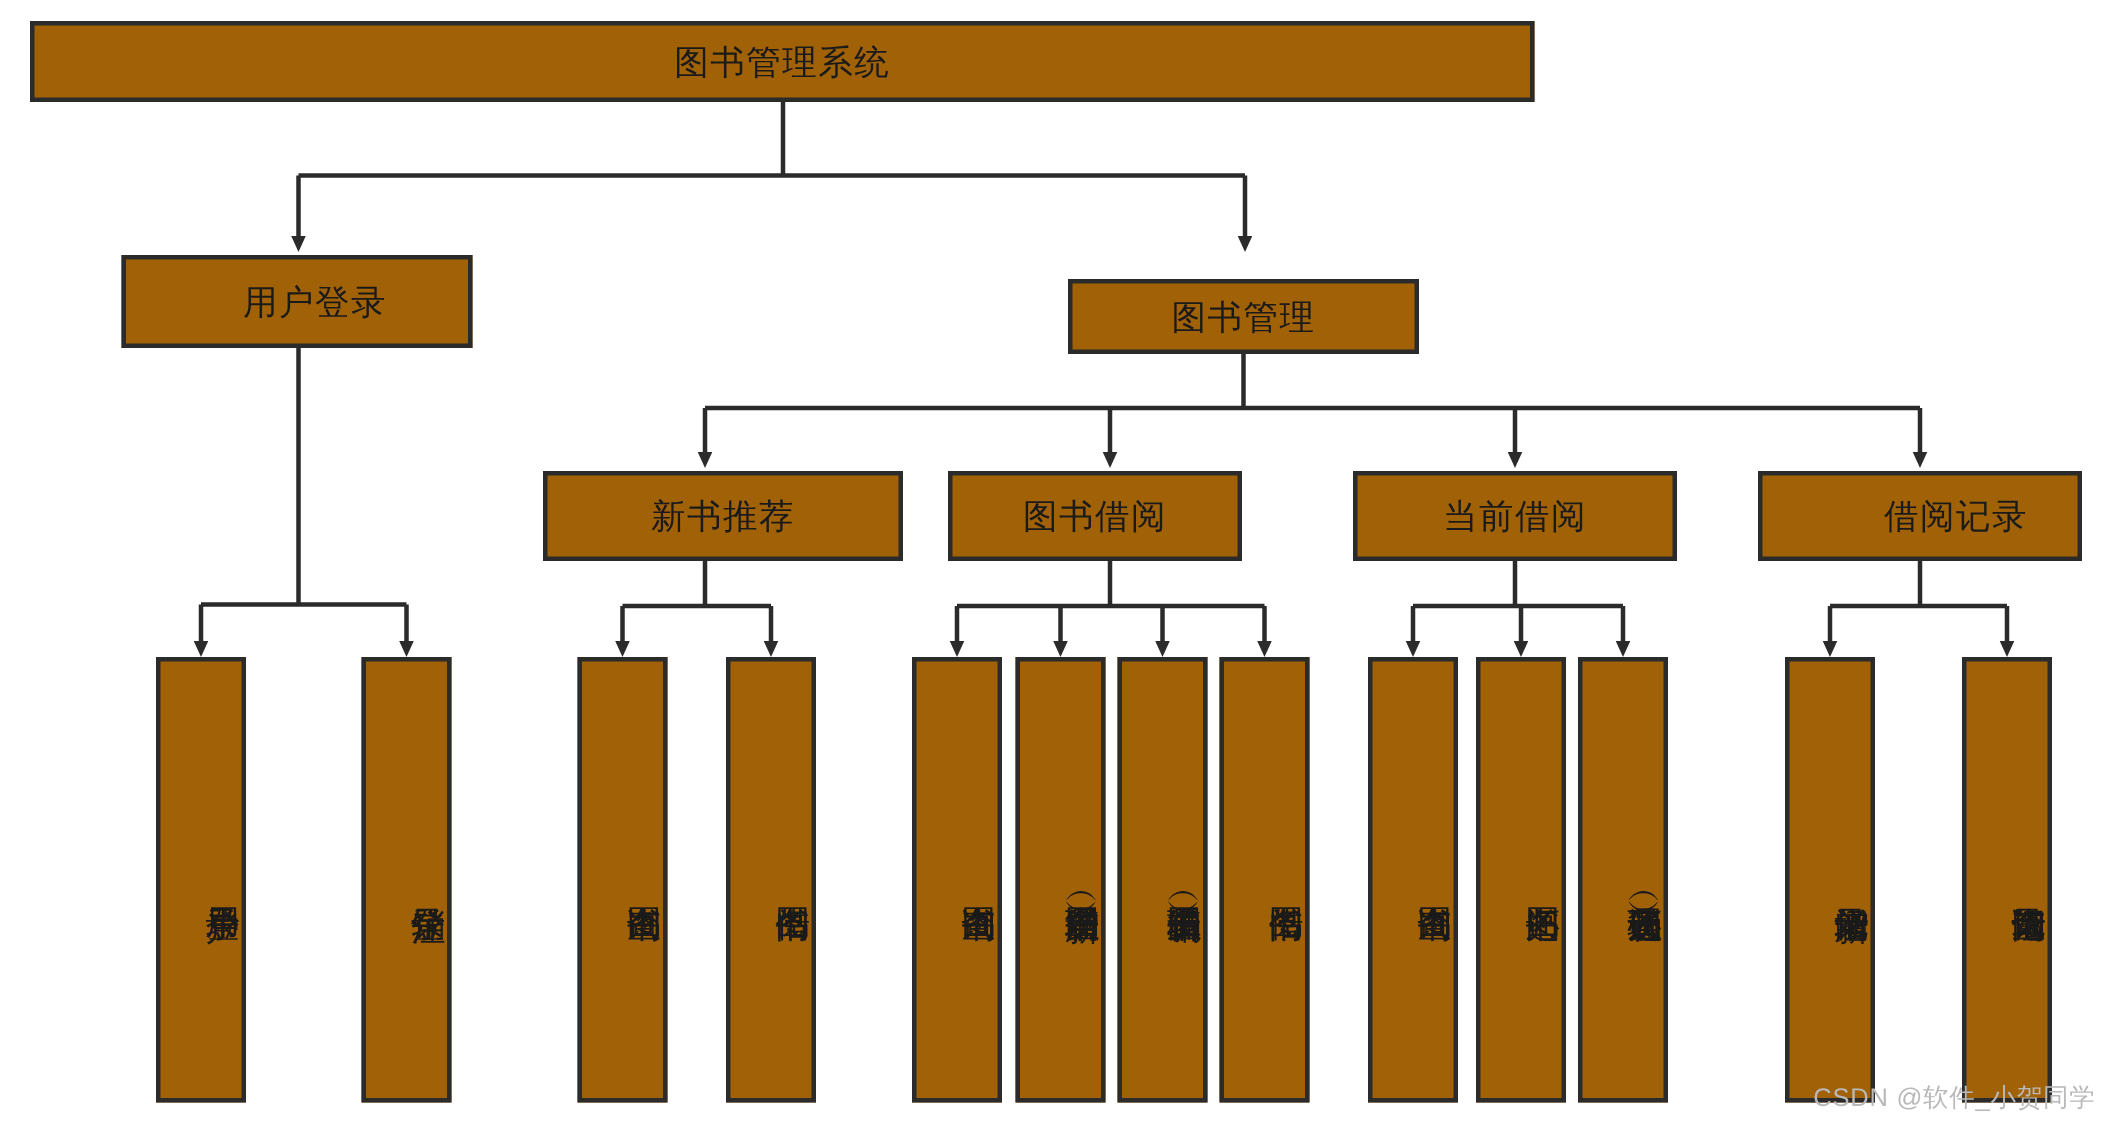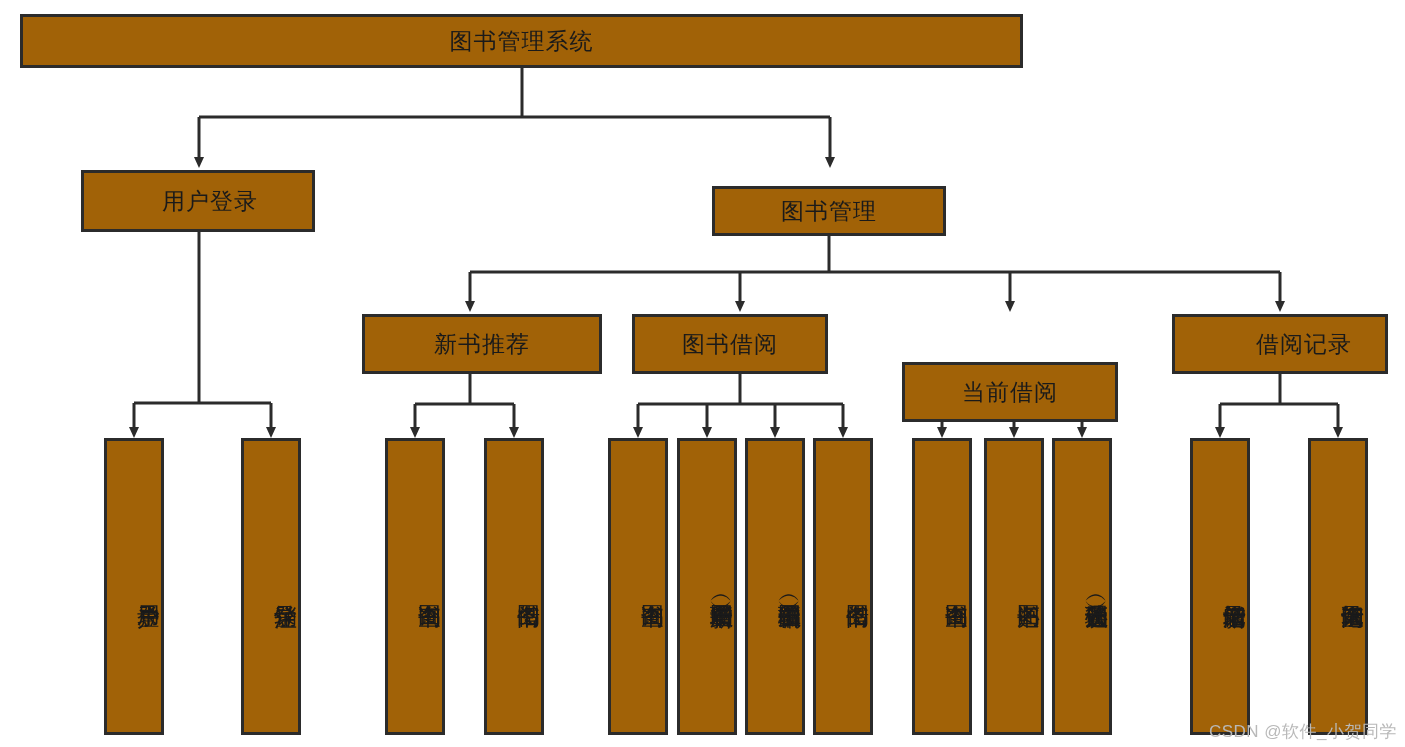--- a/index.html
+++ b/index.html
@@ -80,21 +80,21 @@
   <div class="node h" style="left:712px;top:170px;width:234px;height:50px;margin-top:16px;">
     <span>图书管理</span>
   </div>
 
   <div class="node h" style="left:362px;top:314px;width:240px;height:60px;">
     <span>新书推荐</span>
   </div>
   <div class="node h" style="left:632px;top:314px;width:196px;height:60px;">
     <span>图书借阅</span>
   </div>
-  <div class="node h" style="left:902px;top:314px;width:216px;height:60px;margin-top:48px;">
+  <div class="node h" style="left:902px;top:314px;width:216px;height:60px;">
     <span>当前借阅</span>
   </div>
   <div class="node h" style="left:1172px;top:314px;width:216px;height:60px;padding-left:48px;">
     <span>借阅记录</span>
   </div>
 
   <div class="node v" style="left:104px;top:438px;width:60px;height:297px;">
     <span class="vtxt">用户登录</span>
   </div>
   <div class="node v" style="left:241px;top:438px;width:60px;height:297px;">

